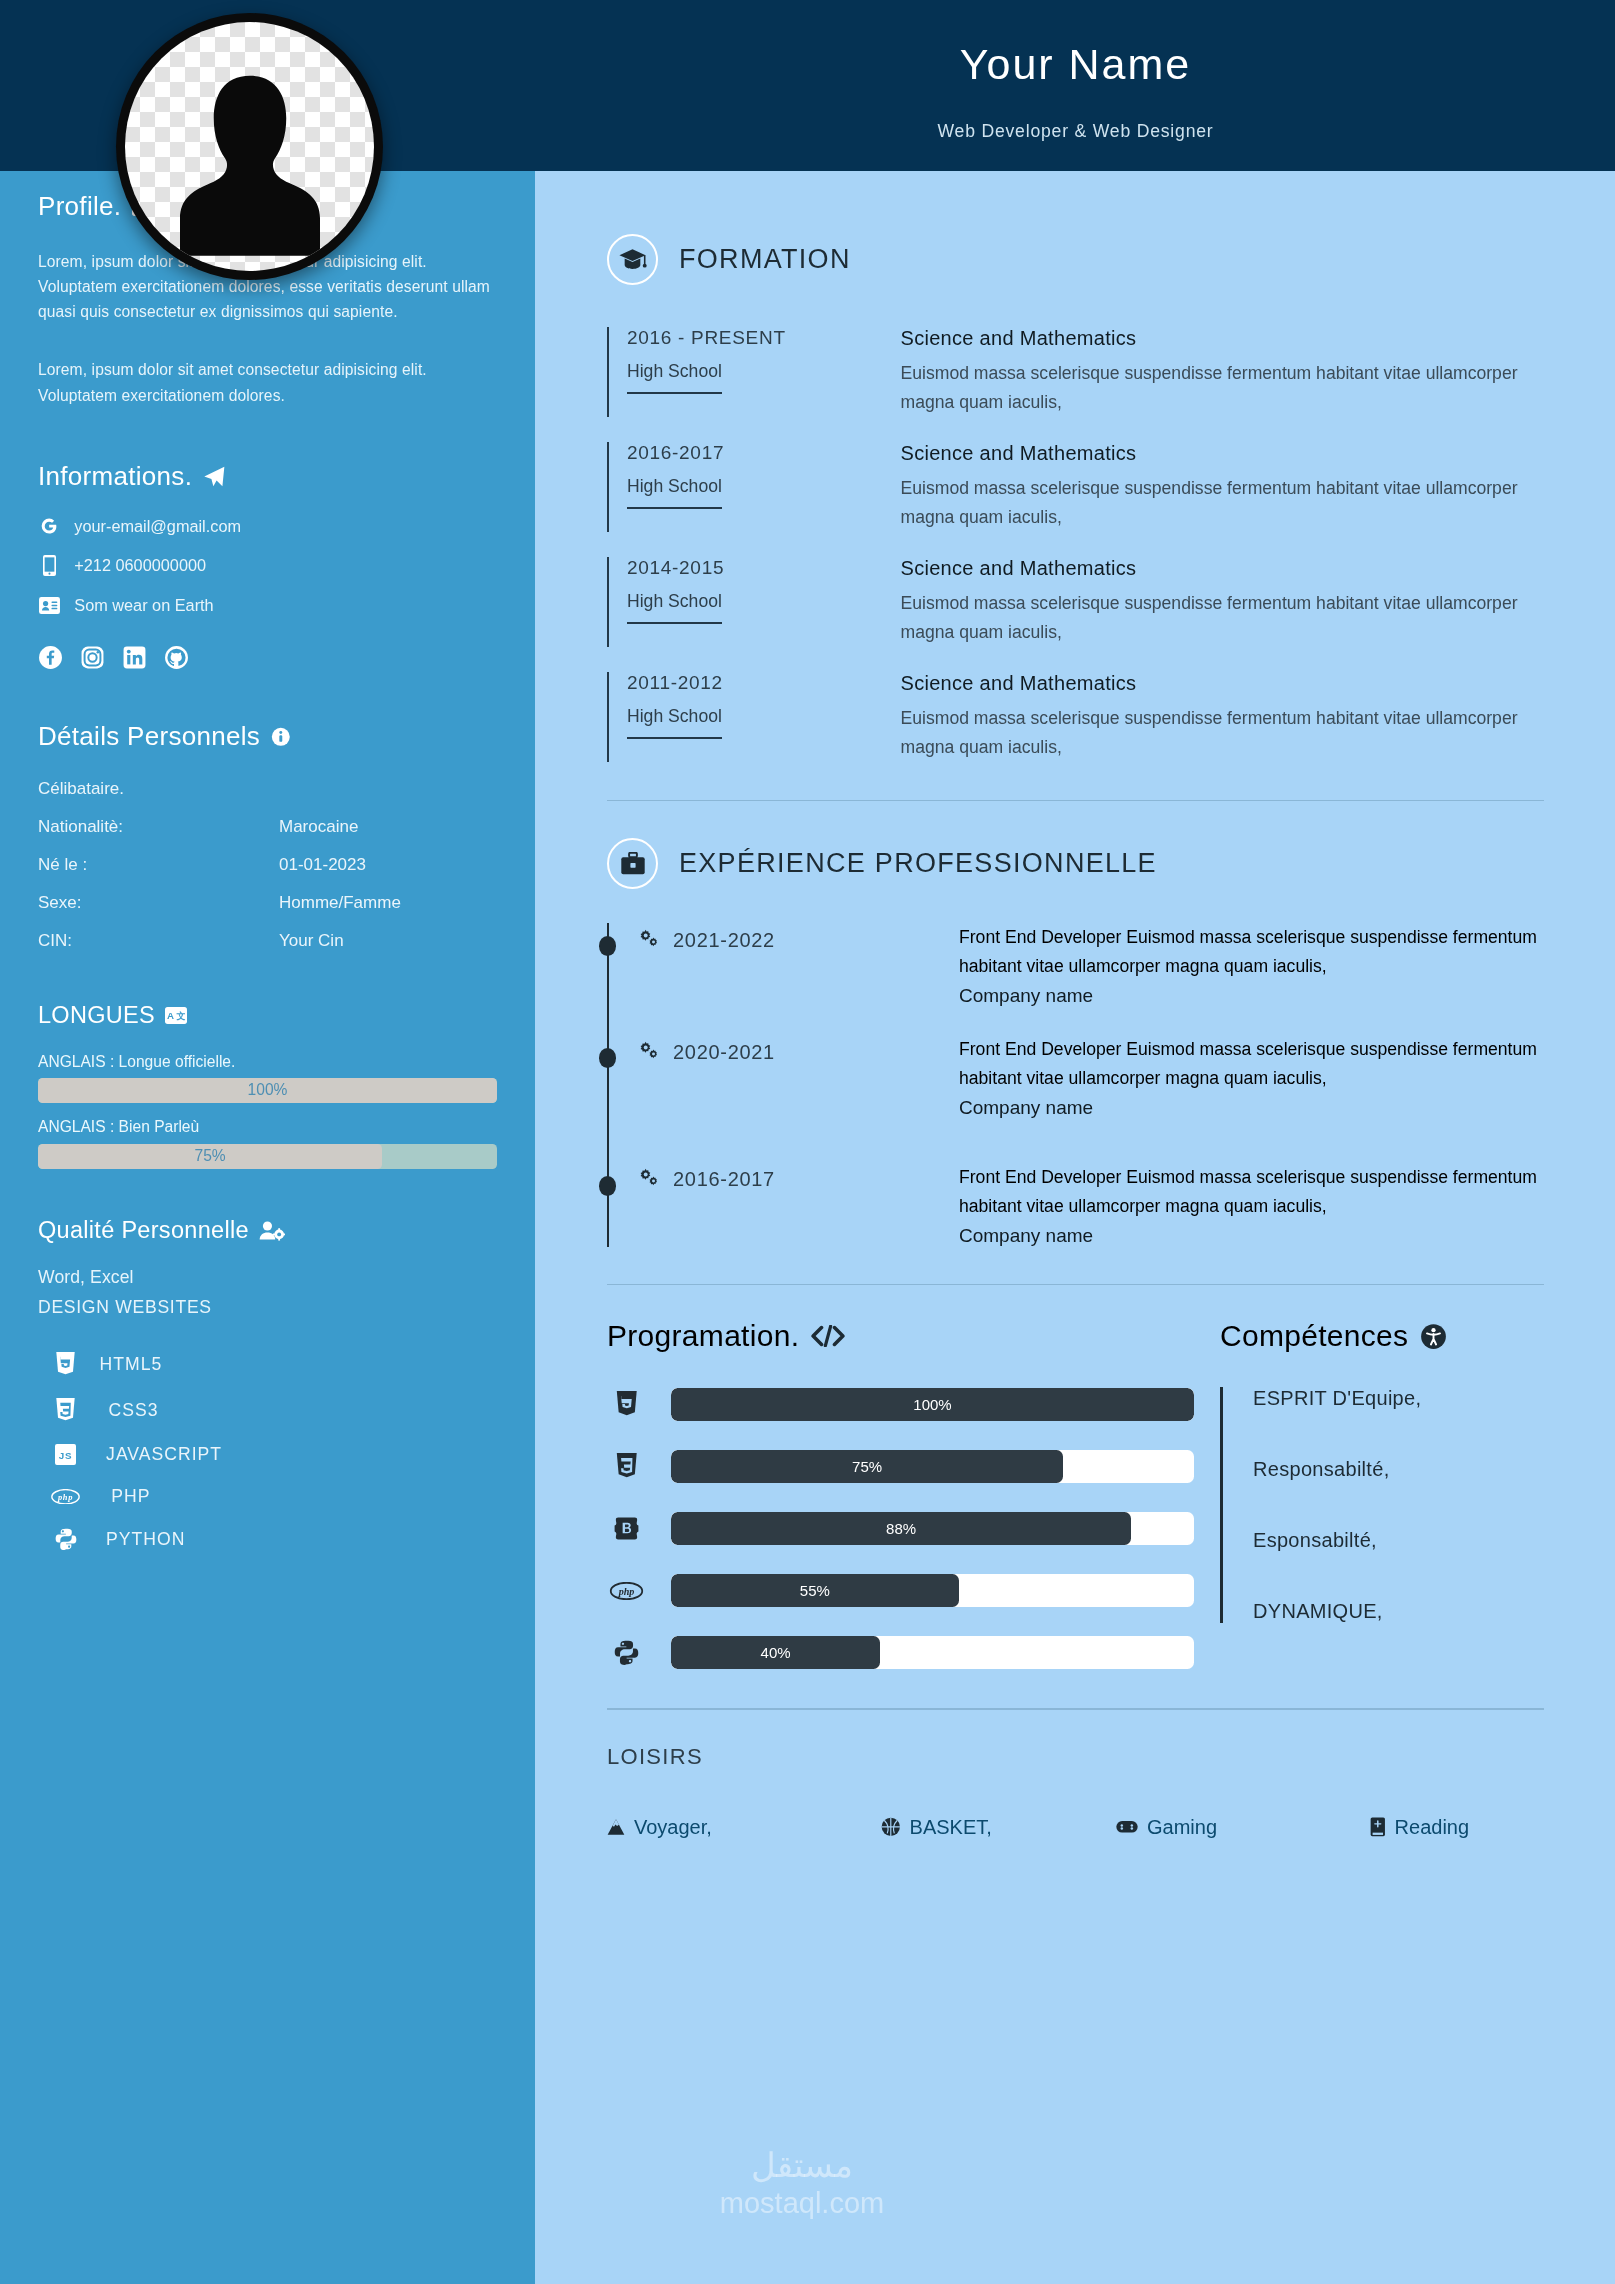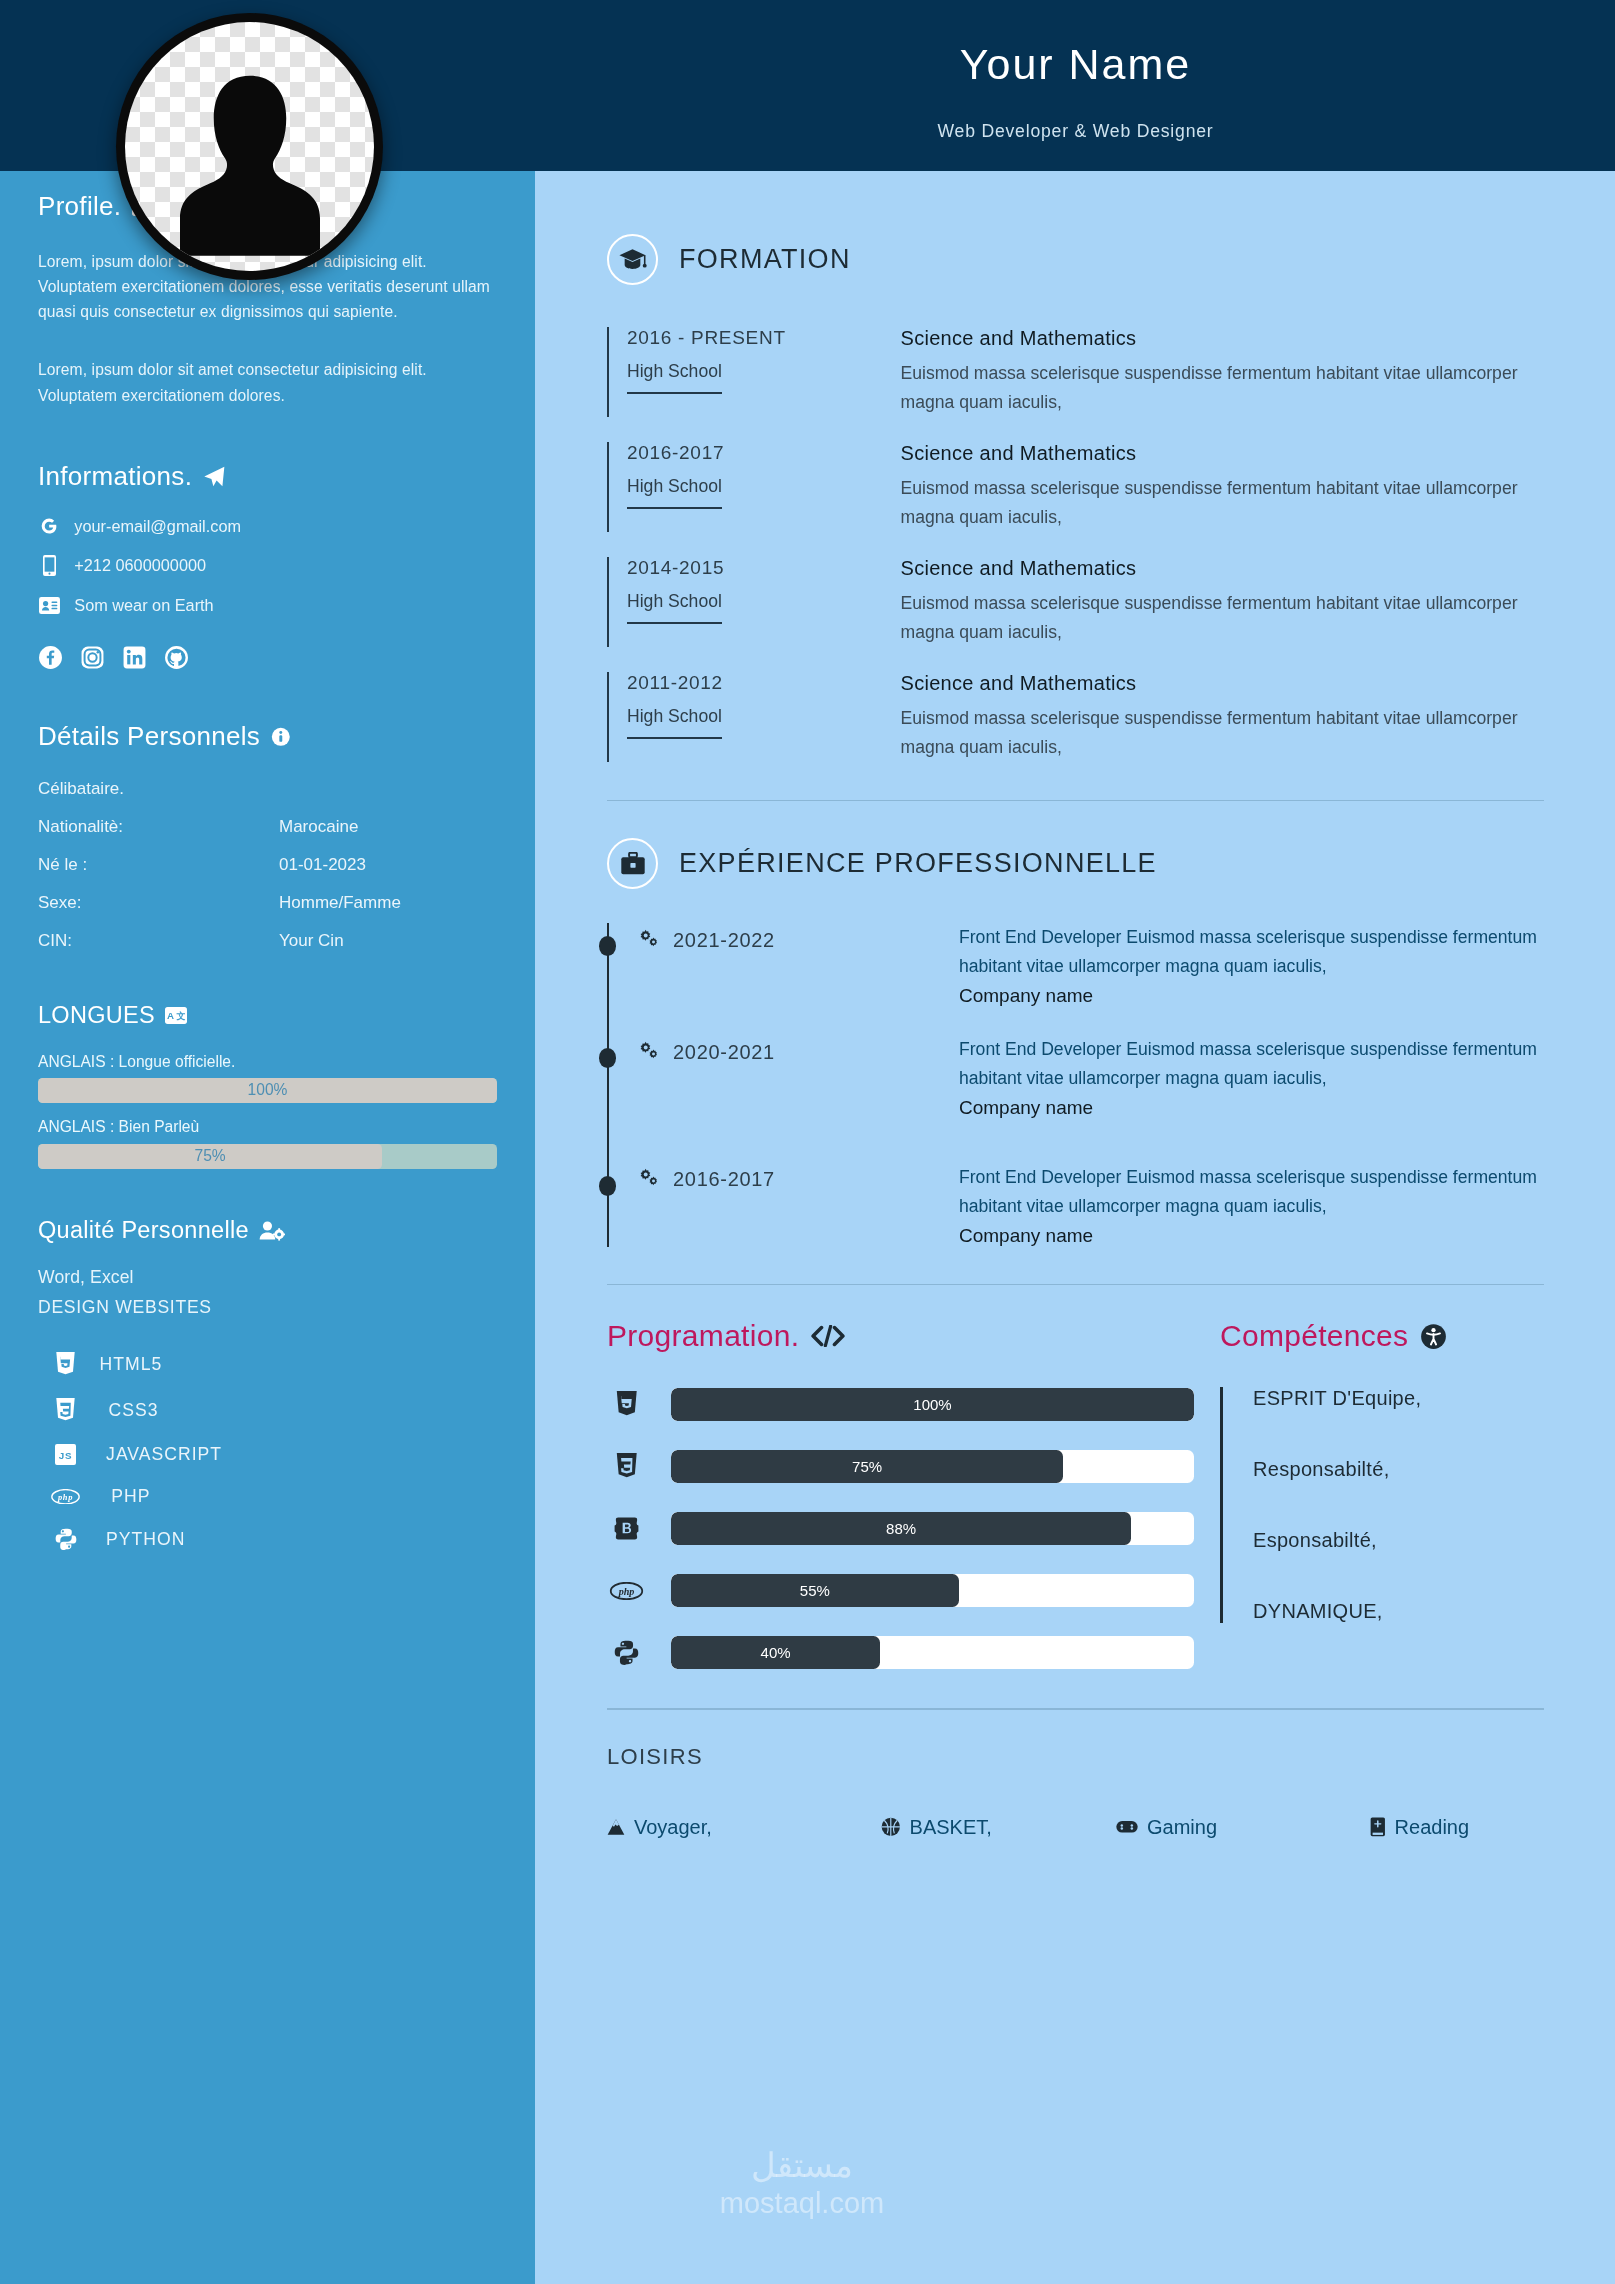--- a/index.html
+++ b/index.html
@@ -225,36 +225,36 @@
     padding-top: 5.2px;
   }
   .exp-years {
     color: #2d3e4a;
     font-size: 20px;
     font-weight: 300;
     letter-spacing: 0.7px;
   }
   .exp-right { flex: 1; }
   .exp-desc {
-    color: #0c4a6e;
+    color: #000000;
     font-size: 17.6px;
     font-weight: 300;
     line-height: 1.65;
   }
   .exp-company {
     color: #101b22;
     font-size: 19px;
     font-weight: 400;
     margin-top: 3.9px;
   }
 
   
   .prog-title, .comp-title {
     display: flex; align-items: center; gap: 11.7px;
-    color: #be185d;
+    color: #000000;
     font-size: 30px;
     font-weight: 300;
     letter-spacing: 0.3px;
   }
   .prog-row { display: flex; align-items: center; gap: 25px; }
   .prog-ic { width: 39px; display: flex; justify-content: center; }
   .prog-track {
     position: relative;
     flex: 1;
     height: 33px;

